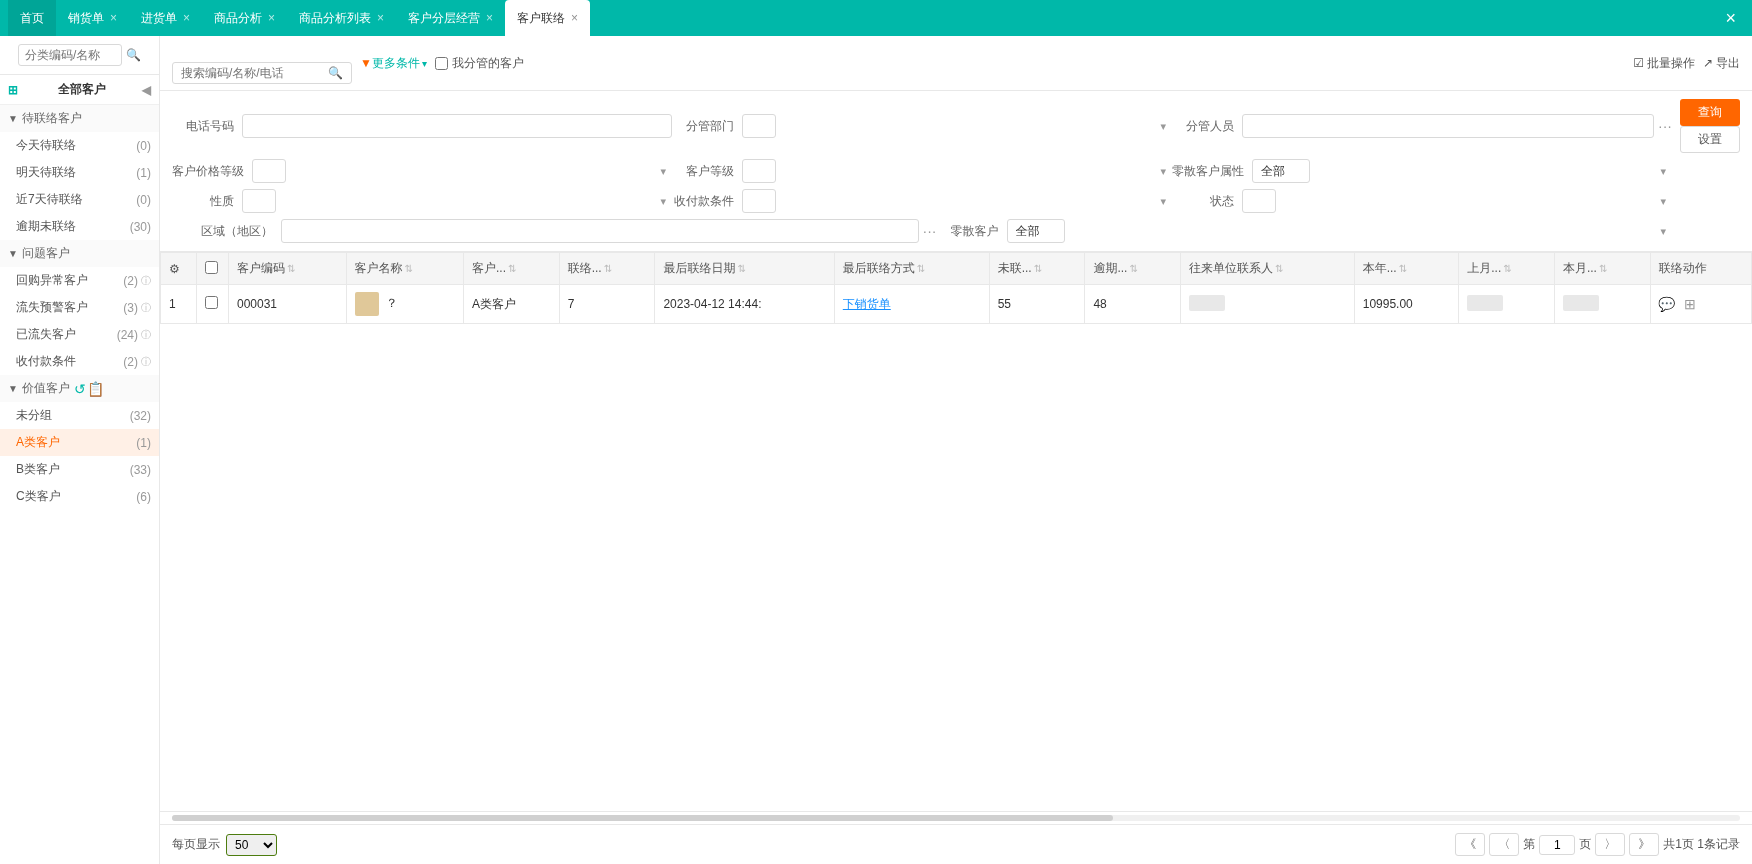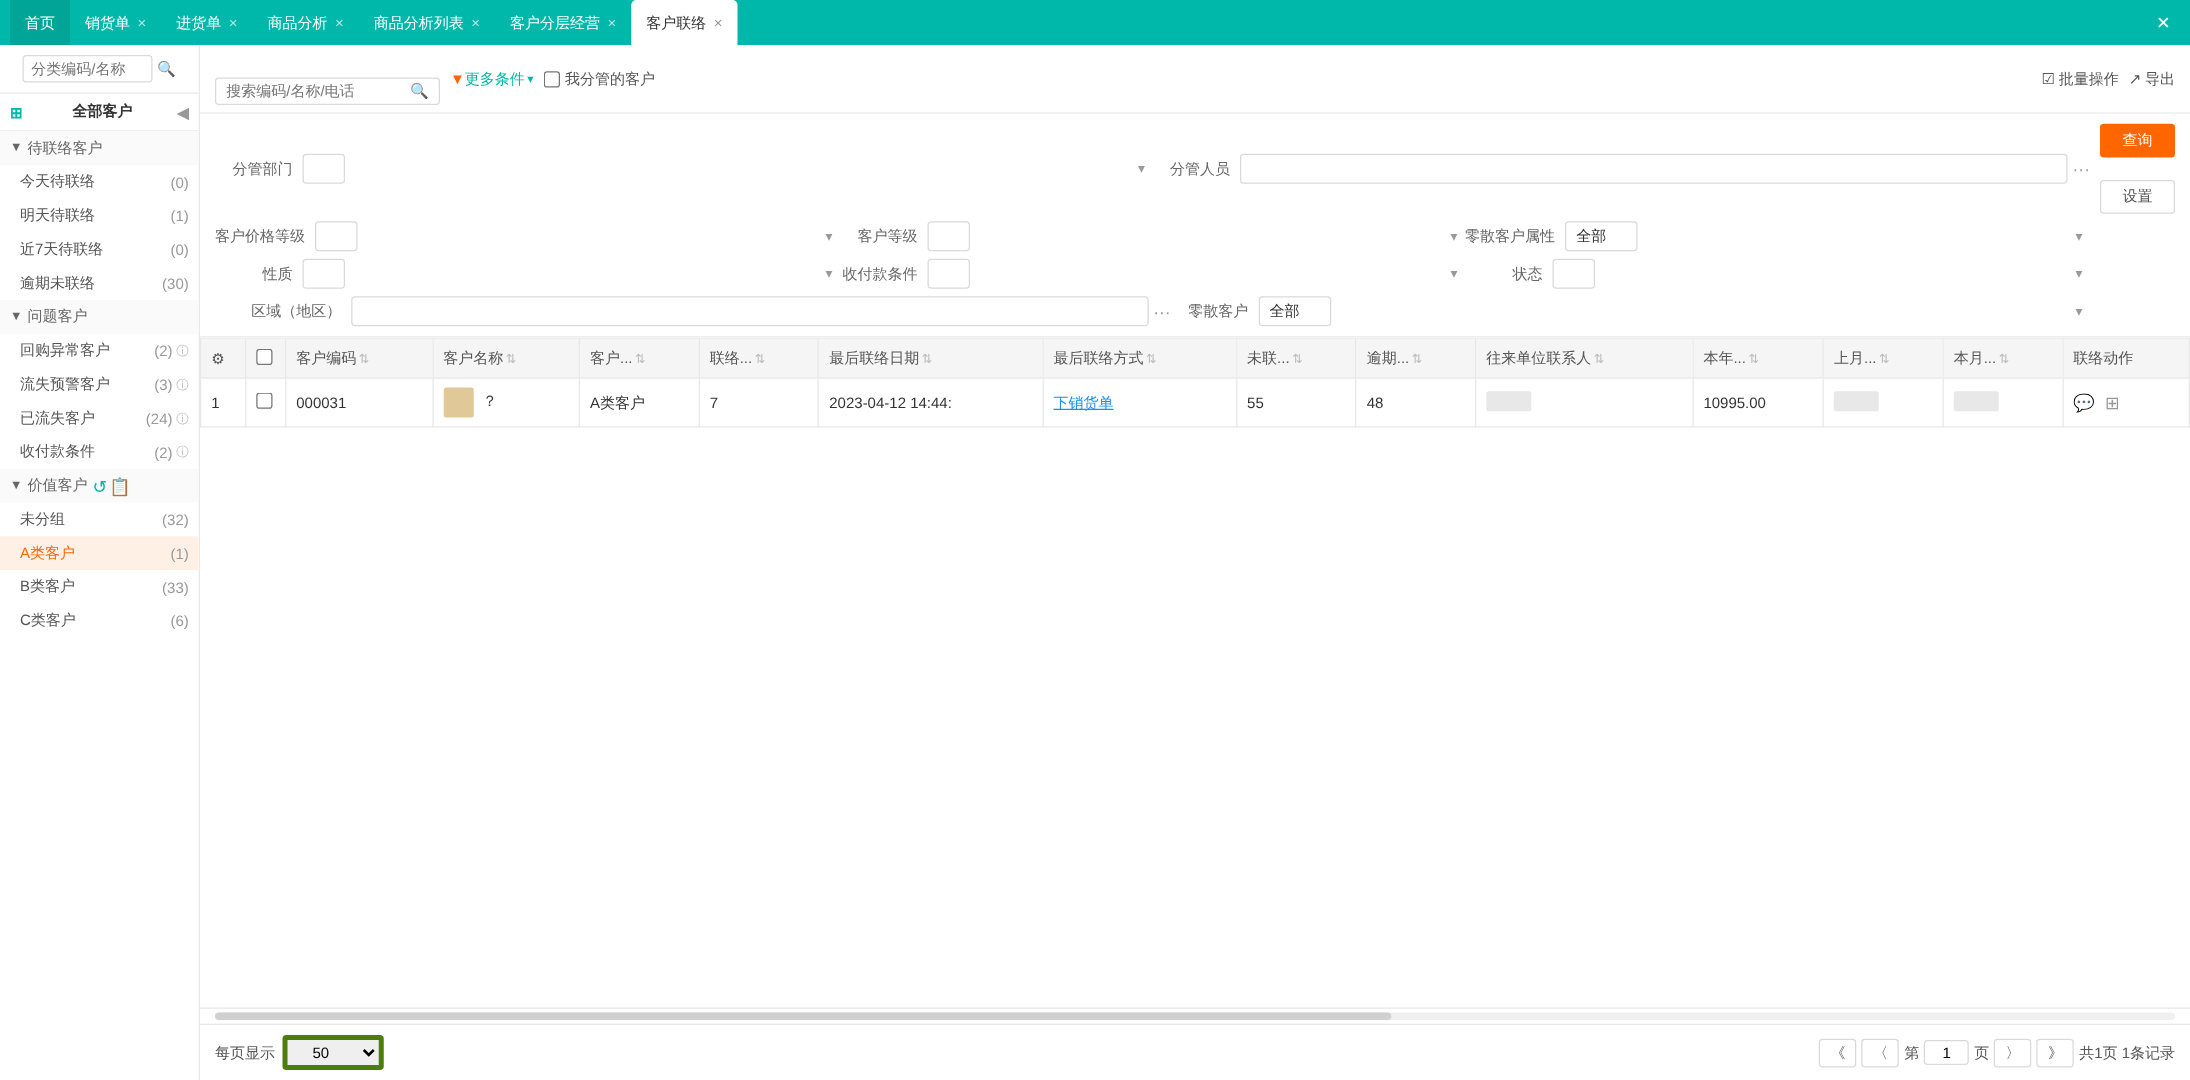--- a/index.html
+++ b/index.html
@@ -120,21 +120,21 @@
     }
     .filter-dots {
       color: #999; margin-left: 4px; cursor: pointer; font-size: 14px;
     }
     .query-btn {
       background: #ff6600; color: #fff; border: none; border-radius: 3px;
       padding: 5px 16px; cursor: pointer; font-size: 12px;
     }
     .settings-btn {
       background: #fff; color: #555; border: 1px solid #d9d9d9; border-radius: 3px;
-      padding: 4px 14px; cursor: pointer; font-size: 12px; margin-top: 18px; display: block;
+      padding: 4px 14px; cursor: pointer; font-size: 12px; margin-top: 0; display: block;
     }
     .query-settings-col {
       display: flex; flex-direction: column; align-items: stretch; margin-left: 8px;
       min-width: 60px;
     }
 
     
     .table-area {
       flex: 1; overflow: auto; background: #fff; margin: 0;
     }
@@ -156,21 +156,21 @@
     .action-icon { color: #999; cursor: pointer; font-size: 14px; }
 
     
     .pagination {
       display: flex; align-items: center; justify-content: space-between;
       padding: 8px 12px; background: #fff; border-top: 1px solid #e8e8e8;
       flex-shrink: 0;
     }
     .page-size { display: flex; align-items: center; gap: 6px; color: #555; }
     .page-size select {
-      border: 4px solid #4d7c0f; border-radius: 3px; padding: 2px 16px;
+      border: 1px solid #4d7c0f; border-radius: 3px; padding: 2px 4px;
       font-size: 12px; outline: none;
     }
     .page-controls { display: flex; align-items: center; gap: 4px; color: #555; }
     .page-btn {
       border: 1px solid #d9d9d9; border-radius: 3px; padding: 2px 8px;
       background: #fff; cursor: pointer; font-size: 12px; color: #555;
     }
     .page-btn:disabled { opacity: 0.5; cursor: not-allowed; }
     .page-input {
       border: 1px solid #d9d9d9; border-radius: 3px; width: 36px;
@@ -333,20 +333,24 @@
         <div class="export-btn">
           <span>↗</span>
           <span>导出</span>
         </div>
       </div>
     </div>
 
     <div class="advanced-filter">
 
       <div class="filter-row">
+        <div class="filter-cell">
+          <span class="filter-label">电话号码</span>
+          <input class="filter-input" type="text" value="" style="">
+        </div>
         <div class="filter-cell">
           <span class="filter-label">分管部门</span>
           <div class="filter-select-wrap">
             <select class="filter-select">
               <option value=""></option>
             </select>
           </div>
         </div>
         <div class="filter-cell">
           <span class="filter-label">分管人员</span>

